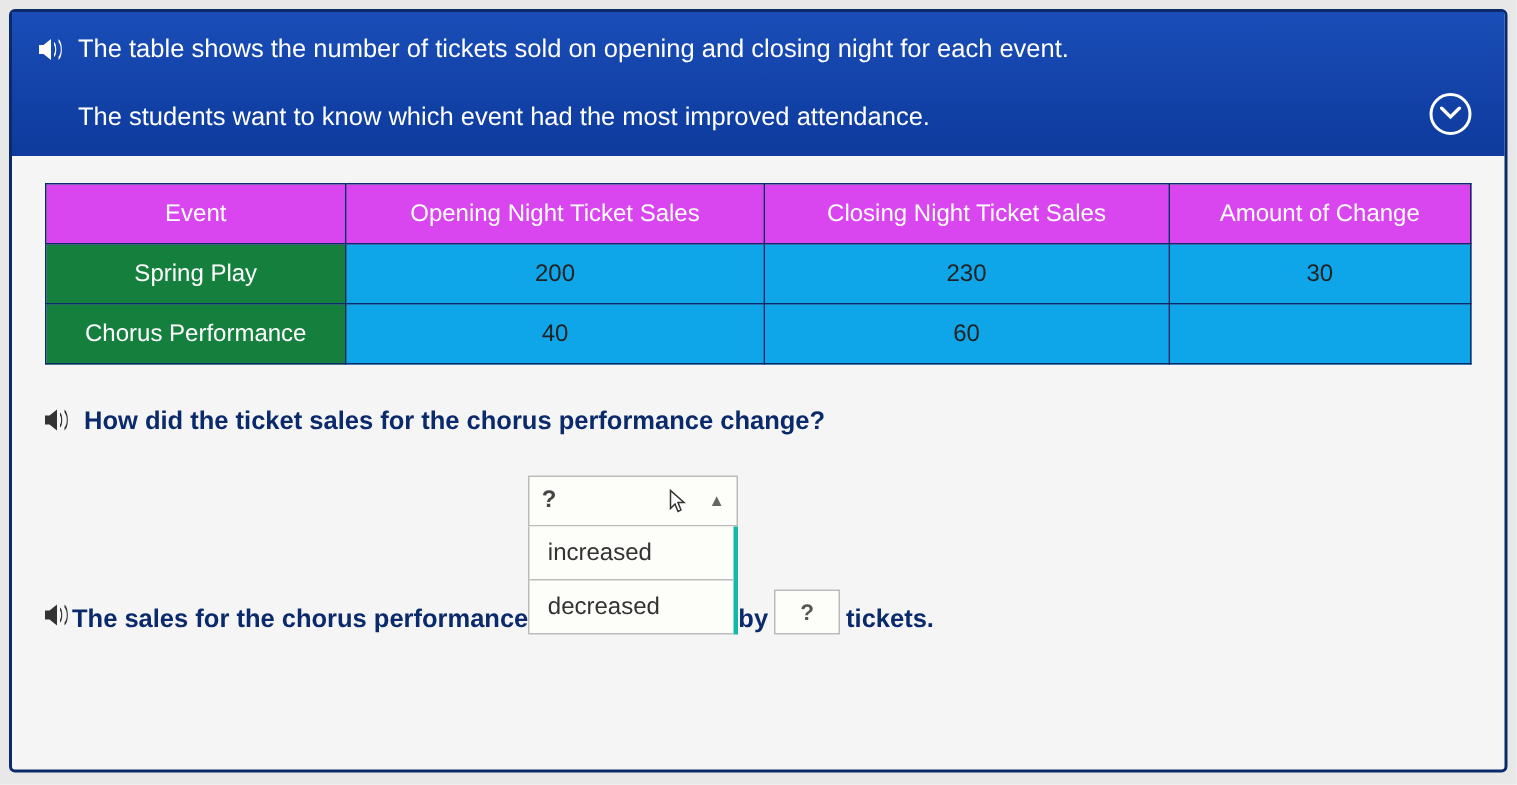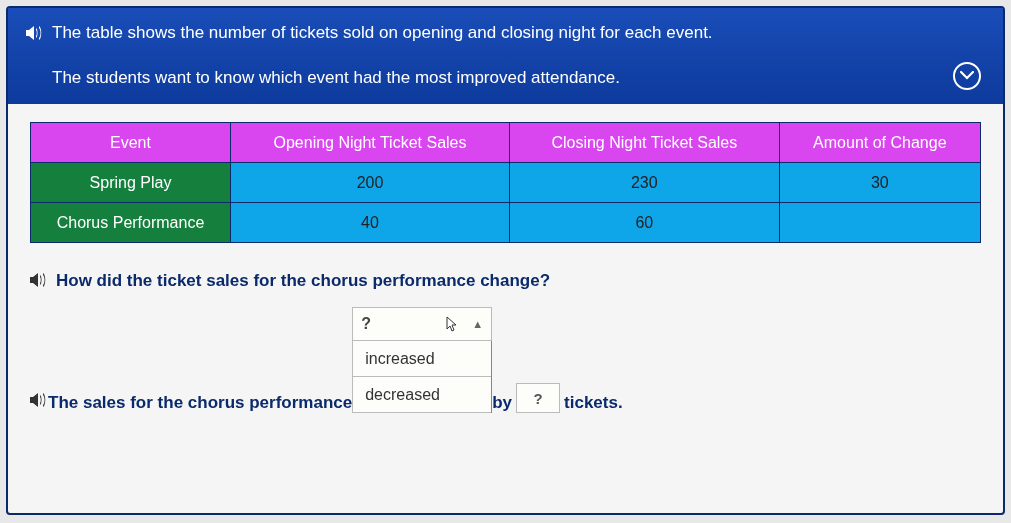--- a/index.html
+++ b/index.html
@@ -81,21 +81,21 @@
     background: #0ea5e9;
     color: #222;
   }
   .qrow {
     display: flex;
     align-items: center;
     gap: 8px;
     color: #0a2a6b;
     font-weight: 600;
     font-size: 17px;
-    margin-bottom: 14px;
+    margin-bottom: 24px;
   }
   .fill-row {
     display: flex;
     align-items: flex-end;
     gap: 0;
     color: #0a2a6b;
     font-weight: 600;
     font-size: 17px;
     flex-wrap: wrap;
   }
@@ -117,21 +117,21 @@
     font-size: 16px;
     color: #444;
   }
   .dropdown-caret {
     margin-left: auto;
     font-size: 11px;
     color: #666;
   }
   .dropdown-list {
     border-left: 1px solid #bbb;
-    border-right: 1px solid #14b8a6;
+    border-right: 3px solid #14b8a6;
     background: #fdfdfa;
   }
   .dropdown-item {
     height: 36px;
     display: flex;
     align-items: center;
     padding: 0 12px;
     border-bottom: 1px solid #bbb;
     font-size: 16px;
     color: #333;

